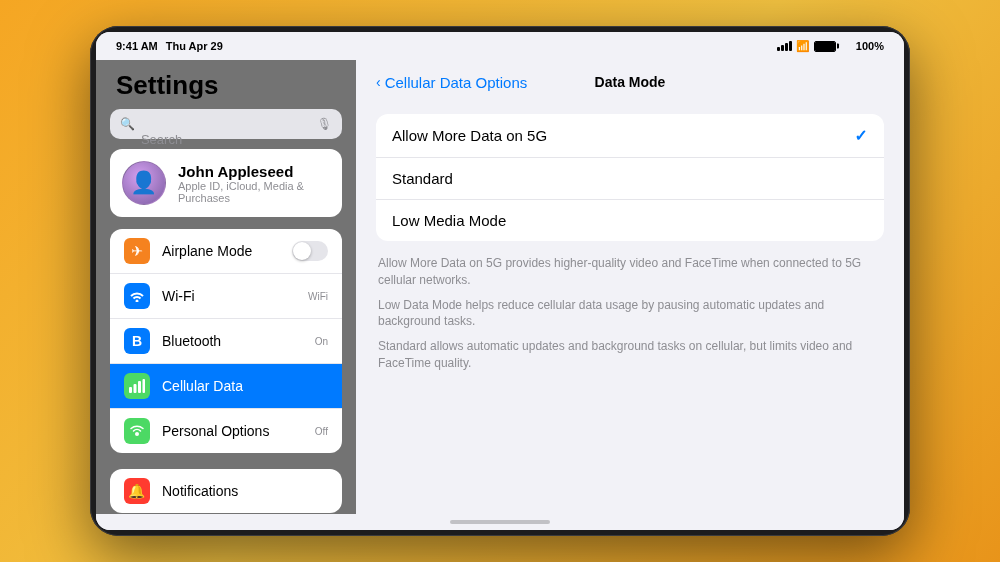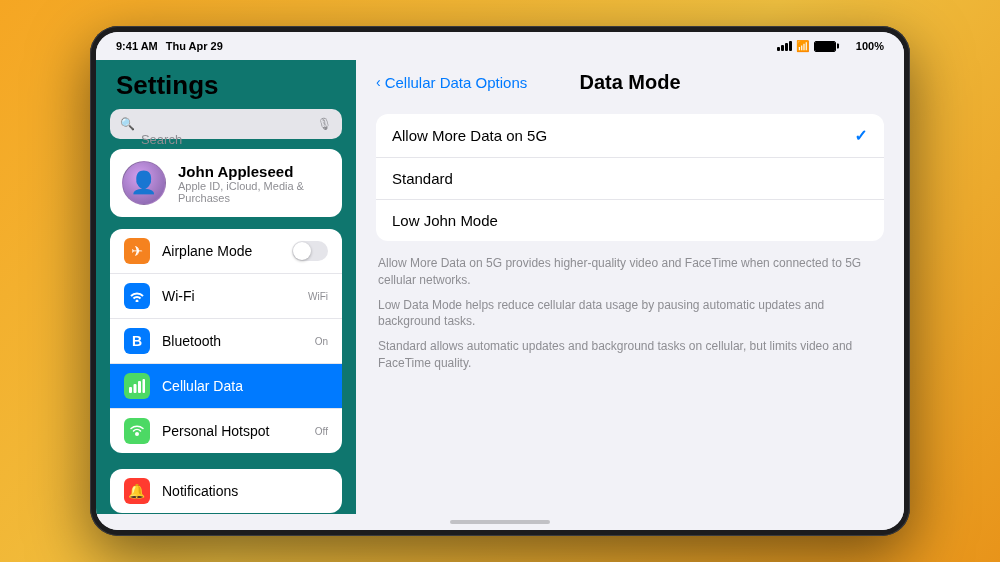--- a/index.html
+++ b/index.html
@@ -22,21 +22,21 @@
       border-radius: 28px;
       padding: 6px;
       box-shadow: 0 20px 60px rgba(0,0,0,0.5), inset 0 0 0 1px #3a3a3c;
       position: relative;
     }
 
     .ipad-screen {
       width: 100%;
       height: 100%;
       background: #f2f2f7;
-      border-radius: 22px;
+      border-radius: 14px;
       overflow: hidden;
       display: flex;
       flex-direction: column;
     }
 
     
     .status-bar {
       height: 28px;
       background: #f2f2f7;
       display: flex;
@@ -73,21 +73,21 @@
     
     .main-content {
       display: flex;
       flex: 1;
       overflow: hidden;
     }
 
     
     .sidebar {
       width: 260px;
-      background: #0f766e;
+      background: #737373;
       flex-shrink: 0;
       overflow-y: auto;
       padding-bottom: 10px;
     }
 
     .settings-title {
       font-size: 26px;
       font-weight: 700;
       color: #000;
       padding: 10px 20px 8px;
@@ -202,21 +202,21 @@
     }
 
     .back-button {
       display: flex; align-items: center; gap: 4px;
       color: #007aff; font-size: 15px; cursor: pointer;
     }
 
     .back-chevron { font-size: 14px; }
     .nav-title {
       position: absolute; left: 50%; transform: translateX(-50%);
-      font-size: 20px; font-weight: 600; color: #000;
+      font-size: 14px; font-weight: 600; color: #000;
     }
 
     
     .data-mode-content {
       padding: 10px 20px;
     }
 
     .option-group {
       background: #fff;
       border-radius: 12px;
@@ -350,21 +350,21 @@
             <span class="row-label">Cellular Data</span>
           </div>
           <div class="settings-row">
             <div class="row-icon" style="background:#4cd964; color:#fff; font-size:12px;">
               <svg width="16" height="14" viewBox="0 0 16 14" fill="white">
                 <circle cx="8" cy="10" r="2"></circle>
                 <path d="M4.5 7a5 5 0 0 1 7 0" stroke="white" stroke-width="1.5" fill="none" stroke-linecap="round"></path>
                 <path d="M2 4.5a9 9 0 0 1 12 0" stroke="white" stroke-width="1.5" fill="none" stroke-linecap="round"></path>
               </svg>
             </div>
-            <span class="row-label">Personal Hotspot</span>
+            <span class="row-label">Personal Options</span>
             <span class="row-value">Off</span>
           </div>
         </div>
 
         <div class="sidebar-separator"></div>
 
         <div class="settings-group">
           <div class="settings-row">
             <div class="row-icon" style="background:#ff3b30; color:#fff; font-size:14px;">🔔</div>
             <span class="row-label">Notifications</span>
@@ -386,21 +386,21 @@
         <div class="data-mode-content">
           <div class="option-group">
             <div class="option-row">
               <span class="option-label">Allow More Data on 5G</span>
               <span class="option-check">✓</span>
             </div>
             <div class="option-row">
               <span class="option-label">Standard</span>
             </div>
             <div class="option-row">
-              <span class="option-label">Low John Mode</span>
+              <span class="option-label">Low Media Mode</span>
             </div>
           </div>
 
           <div class="description-group">
             <div class="description-text">Allow More Data on 5G provides higher-quality video and FaceTime when connected to 5G cellular networks.</div>
             <div class="description-text">Low Data Mode helps reduce cellular data usage by pausing automatic updates and background tasks.</div>
             <div class="description-text">Standard allows automatic updates and background tasks on cellular, but limits video and FaceTime quality.</div>
           </div>
         </div>
       </div>

